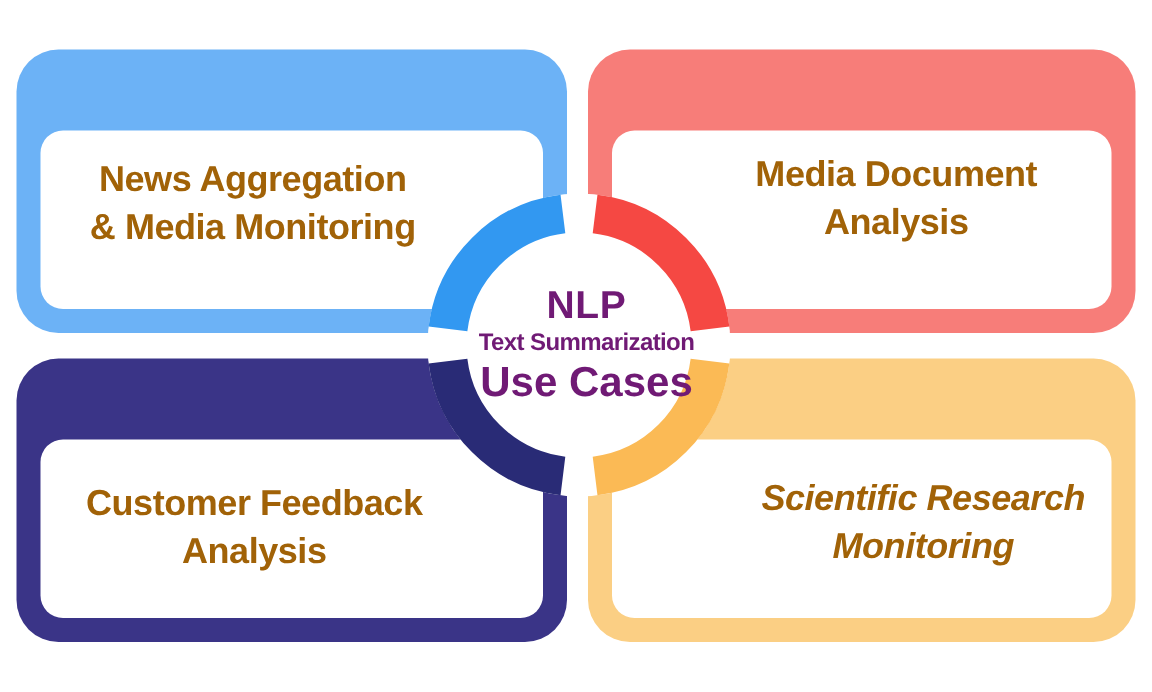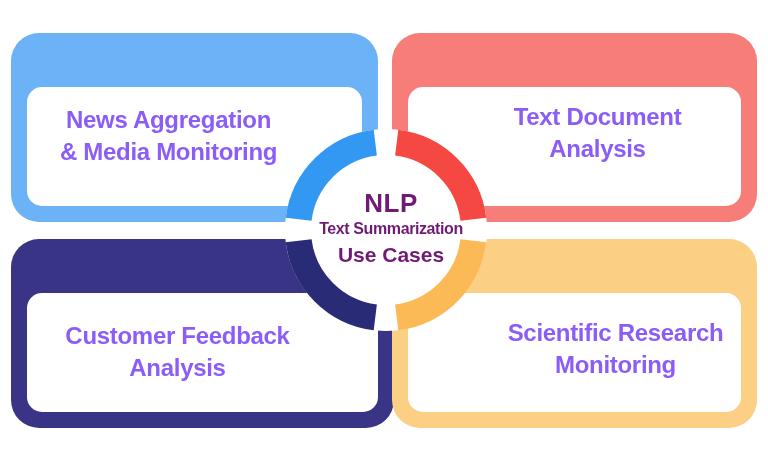--- a/index.html
+++ b/index.html
@@ -3,62 +3,62 @@
 <meta charset="utf-8">
 <style>
   html,body{margin:0;padding:0;background:#ffffff;}
   .canvas{
     position:relative;width:768px;height:461px;background:#ffffff;
     font-family:"Liberation Sans",sans-serif;overflow:hidden;
   }
   .box{position:absolute;border-radius:28px;}
   .q-tl{left:11px;top:33px;width:367px;height:189px;}
   .q-tr{left:392px;top:33px;width:365px;height:189px;}
-  .q-bl{left:11px;top:239px;width:367px;height:189px;padding-left:16px;}
+  .q-bl{left:11px;top:239px;width:367px;height:189px;}
   .q-br{left:392px;top:239px;width:365px;height:189px;}
   .inner{
     position:absolute;left:16px;right:16px;top:54px;bottom:16px;
     background:#ffffff;border-radius:15px;
     display:flex;align-items:center;justify-content:center;
   }
   .label{
-    font-size:24px;font-weight:bold;color:#8b5cf6;text-align:center;
+    font-size:24px;font-weight:bold;color:#a16207;text-align:center;
     line-height:32px;letter-spacing:-0.3px;white-space:nowrap;
   }
   .q-tl .label{transform:translate(-26px,-11px);}
   .q-tr .label{transform:translate(23px,-14px);}
   .q-bl .label{transform:translate(-25px,-1px);}
-  .q-br .label{transform:translate(41px,-4px);}
+  .q-br .label{transform:translate(41px,-4px);font-style:italic;}
   .ring{position:absolute;left:276px;top:120px;width:220px;height:220px;}
   .center-text{
     position:absolute;left:281px;top:189px;width:220px;
     text-align:center;color:#701a75;font-weight:bold;
   }
   .center-line1{font-size:26px;line-height:28px;letter-spacing:0.5px;}
   .center-line2{font-size:16px;line-height:24px;letter-spacing:-0.4px;}
-  .center-line3{font-size:21px;line-height:28px;}
+  .center-line3{font-size:28px;line-height:28px;}
 </style>
 </head>
 <body>
 
 <div class="canvas">
 
   <div class="box q-tl" style="background: rgb(108, 178, 246);">
     <div class="inner">
       <div class="label">
         <div>News Aggregation</div>
         <div>&amp; Media Monitoring</div>
       </div>
     </div>
   </div>
 
   <div class="box q-tr" style="background: rgb(247, 125, 121);">
     <div class="inner">
       <div class="label">
-        <div>Text Document</div>
+        <div>Media Document</div>
         <div>Analysis</div>
       </div>
     </div>
   </div>
 
   <div class="box q-bl" style="background: rgb(58, 52, 135);">
     <div class="inner">
       <div class="label">
         <div>Customer Feedback</div>
         <div>Analysis</div>

